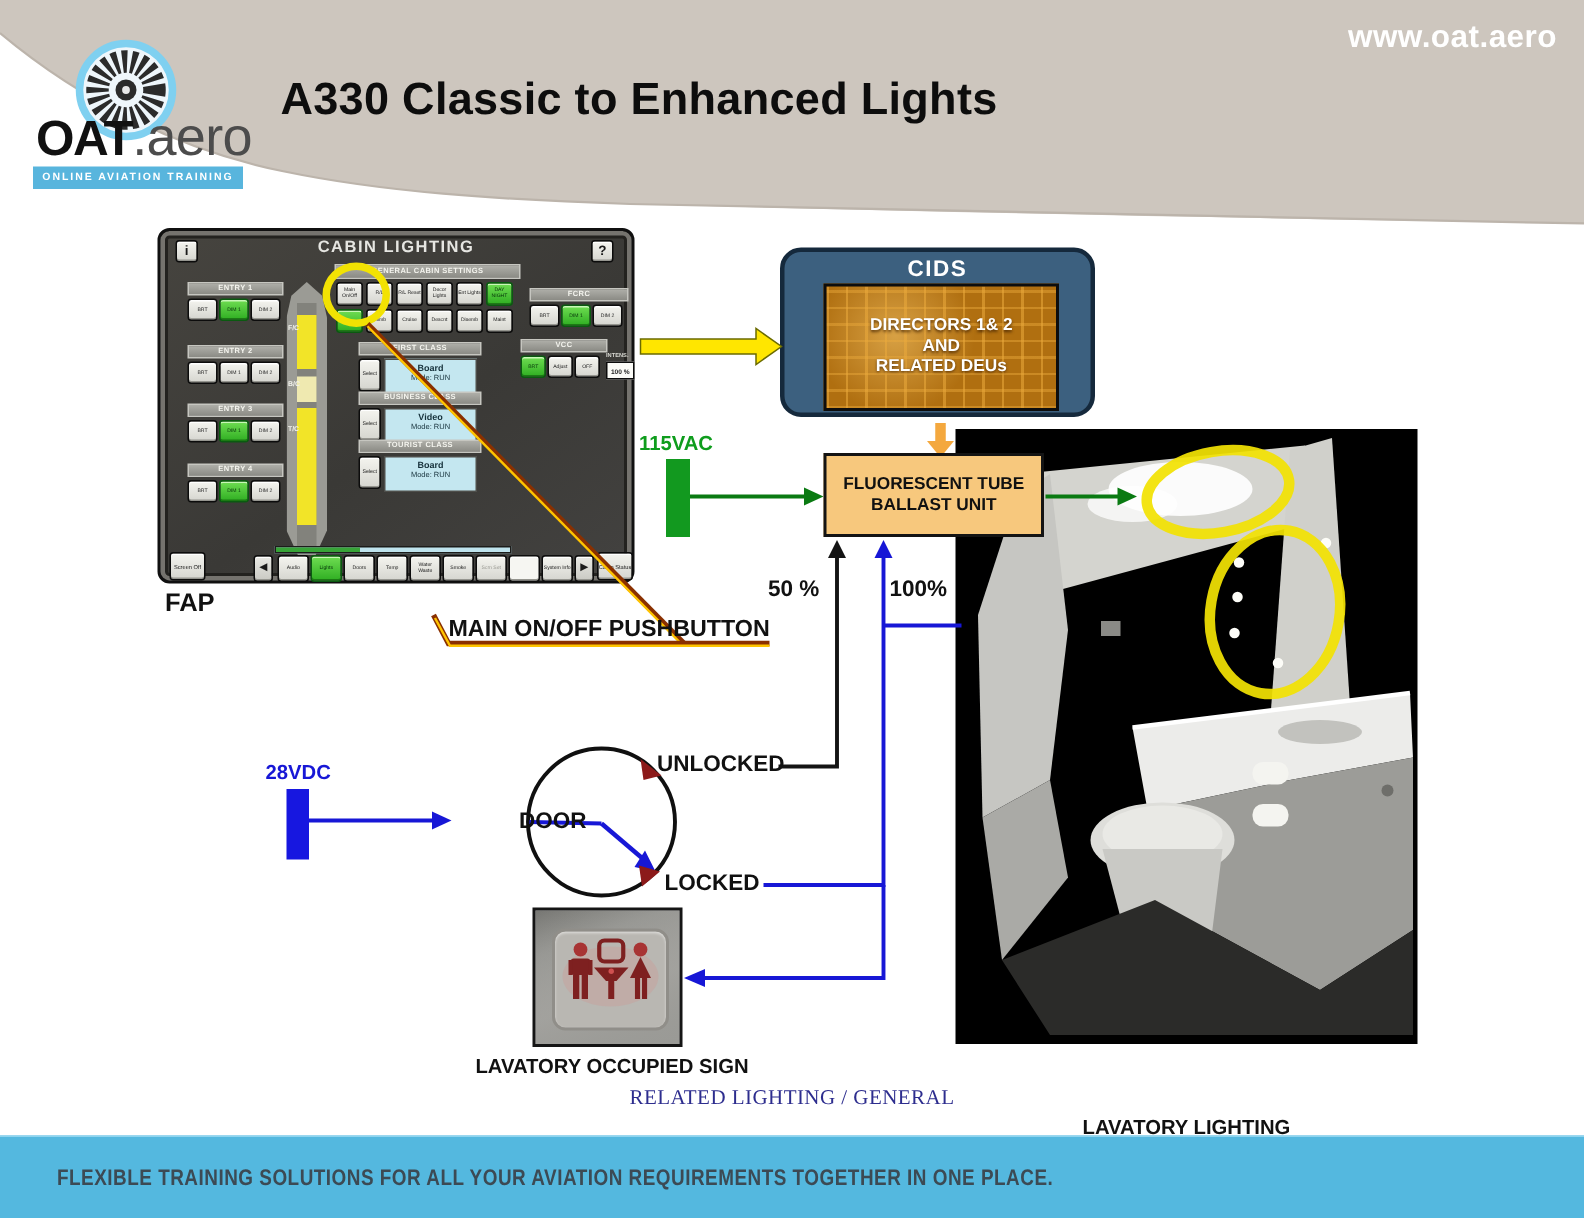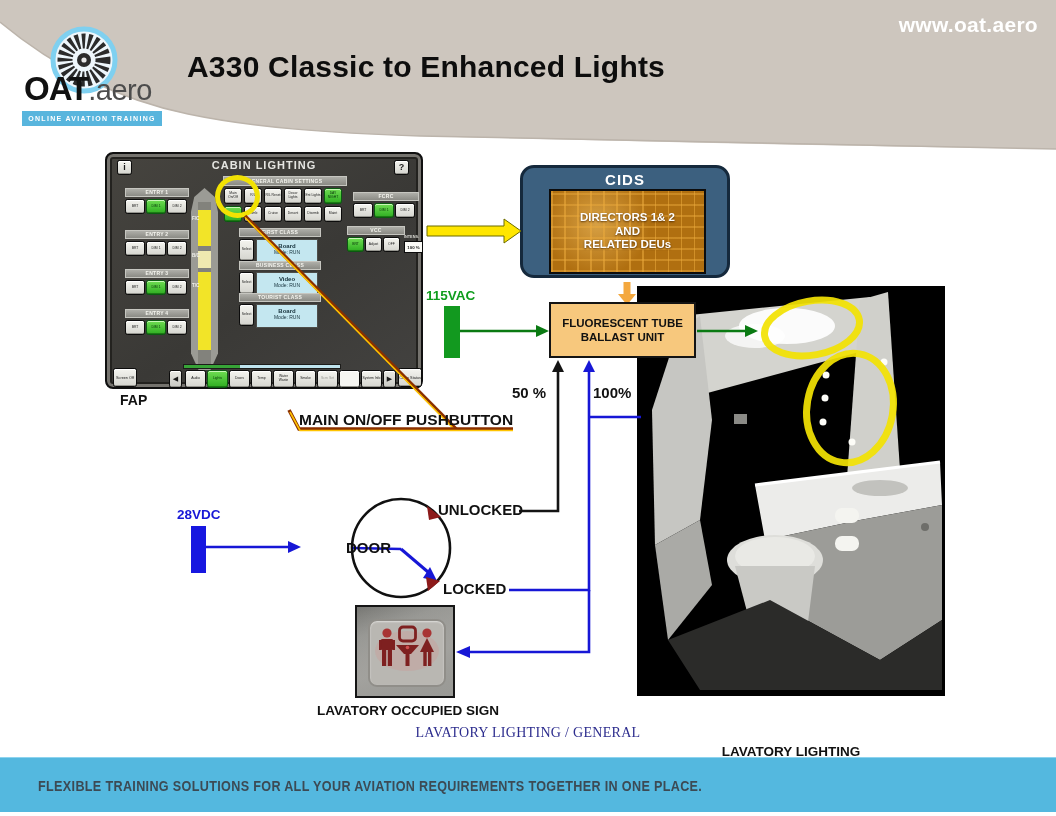--- a/index.html
+++ b/index.html
@@ -6,21 +6,21 @@
   body { background:#e9e9e9; font-family:"Liberation Sans", sans-serif; }
   #canvas { position:relative; width:1056px; height:816px; background:#ffffff; overflow:hidden; margin:0 auto; }
 
   
   .hdr-svg { position:absolute; left:0; top:0; z-index:1; }
   .site-url { position:absolute; top:13px; right:18px; z-index:3; color:#ffffff; font-weight:700; font-size:21px; letter-spacing:.3px; }
   .page-title { position:absolute; left:187px; top:50px; z-index:3; font-size:30px; font-weight:700; color:#0d0d0d; letter-spacing:.2px; }
   .brand { position:absolute; left:22px; top:24px; z-index:3; width:150px; }
   .turbine { position:absolute; left:28px; top:2px; }
   .brand-word { position:absolute; left:2px; top:46px; white-space:nowrap; font-weight:800; font-size:33px; color:#111; letter-spacing:-1px; }
-  .brand-word .sfx { font-weight:400; color:#4c4c4c; font-size:29px; letter-spacing:-.5px; }
+  .brand-word .sfx { font-weight:400; color:#4c4c4c; font-size:36px; letter-spacing:-.5px; }
   .brand-tag { position:absolute; left:0; top:87px; width:140px; height:15px; background:#58b5dd; color:#fff; font-size:7px; font-weight:700; letter-spacing:1.3px; text-align:center; line-height:15px; }
 
   
   .fap { position:absolute; left:105px; top:152px; width:318px; height:237px; z-index:2;
          background:linear-gradient(145deg,#46443f,#3a3936 55%,#434240); border:2px solid #101010; border-radius:8px;
          box-shadow:inset 0 0 0 3px #75736e, inset 0 0 0 5px #23221f; }
   .fap * { position:absolute; }
   .fbtn { background:linear-gradient(#f4f4ef,#d5d5cf); border:1px solid #0c0c0c; border-radius:2.5px; color:#1a1a1a;
           box-shadow:inset 0 1px 0 #ffffff, inset 0 -1px 0 #95958f; display:flex; align-items:center; justify-content:center;
           text-align:center; line-height:1.05; overflow:hidden; cursor:pointer; }
@@ -55,21 +55,21 @@
   .vcc .fhdr { left:0; top:0; width:58px; height:9px; line-height:7px; }
   .vbtn { width:17px; height:15px; font-size:3.4px; top:11px; }
   .intens-lab { left:57px; top:9px; font-size:3.8px; color:#d8d8d2; font-weight:700; }
   .intens-val { left:57px; top:15px; width:19px; height:12px; background:#fbfbf7; border:1px solid #0c0c0c; font-size:4.4px; font-weight:700; color:#222; display:flex; align-items:center; justify-content:center; }
   .pbar { left:76px; top:210px; width:158px; height:5px; background:#bfe4ee; border:1px solid #1c1c1a; }
   .pbar-fill { left:0; top:0; width:56px; height:3px; background:#37a337; }
   .soff { left:6px; top:214px; width:24px; height:19px; font-size:3.8px; }
   .navarr { width:13px; height:18px; top:216px; font-size:7px; background:linear-gradient(#e9e9e4,#c9c9c3); }
   .tab { width:21px; height:18px; top:216px; font-size:3.4px; }
   .cstat { left:291px; top:214px; width:24px; height:19px; font-size:3.8px; }
-  .fap-caption { position:absolute; left:120px; top:392px; font-size:14px; font-weight:700; color:#111; z-index:3; }
+  .fap-caption { position:absolute; left:110px; top:392px; font-size:17px; font-weight:700; color:#111; z-index:3; }
 
   
   .cids { position:absolute; left:520px; top:165px; width:210px; height:113px; z-index:2;
           background:#3c607f; border:3px solid #15293c; border-radius:14px; }
   .cids-title { text-align:center; color:#fff; font-weight:700; font-size:15px; letter-spacing:1px; margin-top:3px; }
   .circuit { position:absolute; left:26px; top:21px; width:157px; height:85px; border:2px solid #0d0d0d;
              background:#b06f10;
              background-image:repeating-linear-gradient(90deg, rgba(235,170,60,.55) 0 1.5px, transparent 1.5px 13px),
                               repeating-linear-gradient(0deg, rgba(235,170,60,.45) 0 1.5px, transparent 1.5px 11px),
                               radial-gradient(circle at 30% 40%, rgba(255,210,120,.5), transparent 45%);
@@ -313,21 +313,21 @@
         <g fill="#7e2020">
           <circle cx="57" cy="12" r="4.6" fill="#a83434"></circle>
           <polygon points="57,17 64,31 50,31"></polygon>
           <rect x="53.3" y="31" width="3.4" height="14"></rect>
           <rect x="58" y="31" width="3.4" height="14"></rect>
         </g>
       </svg>
     </div>
   </div>
   <div class="sign-caption">LAVATORY OCCUPIED SIGN</div>
-  <div class="subject-caption">LAVATORY LIGHTING / GENERAL</div>
+  <div class="subject-caption">RELATED LIGHTING / GENERAL</div>
 
   <div class="ballast">
     <div>FLUORESCENT TUBE</div>
     <div>BALLAST UNIT</div>
   </div>
 
   <svg class="overlay" width="1056" height="816" viewBox="0 0 1056 816">
 
     <polygon points="427,226 504,226 504,219 521,231 504,243 504,236 427,236" fill="#ffe600" stroke="#6b6b00" stroke-width="1"></polygon>
 

